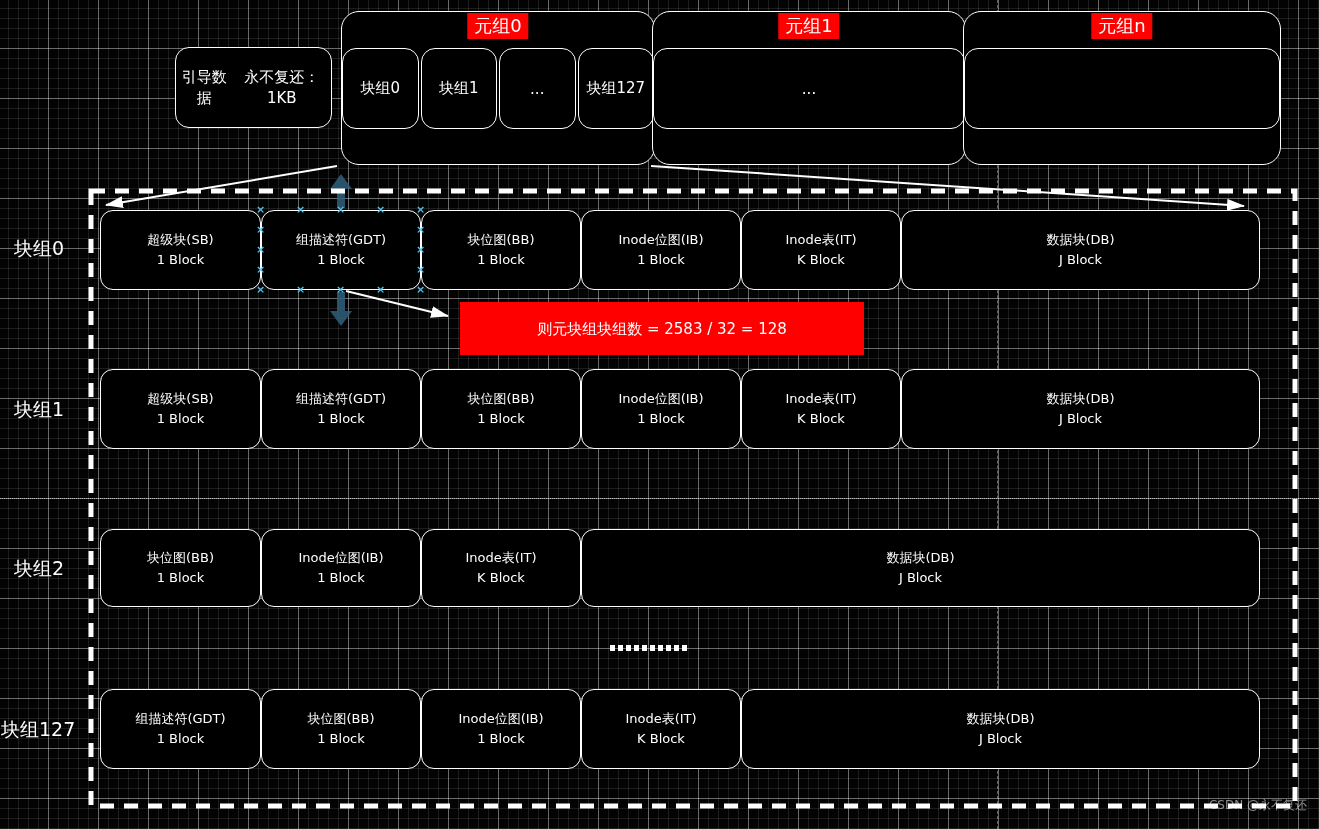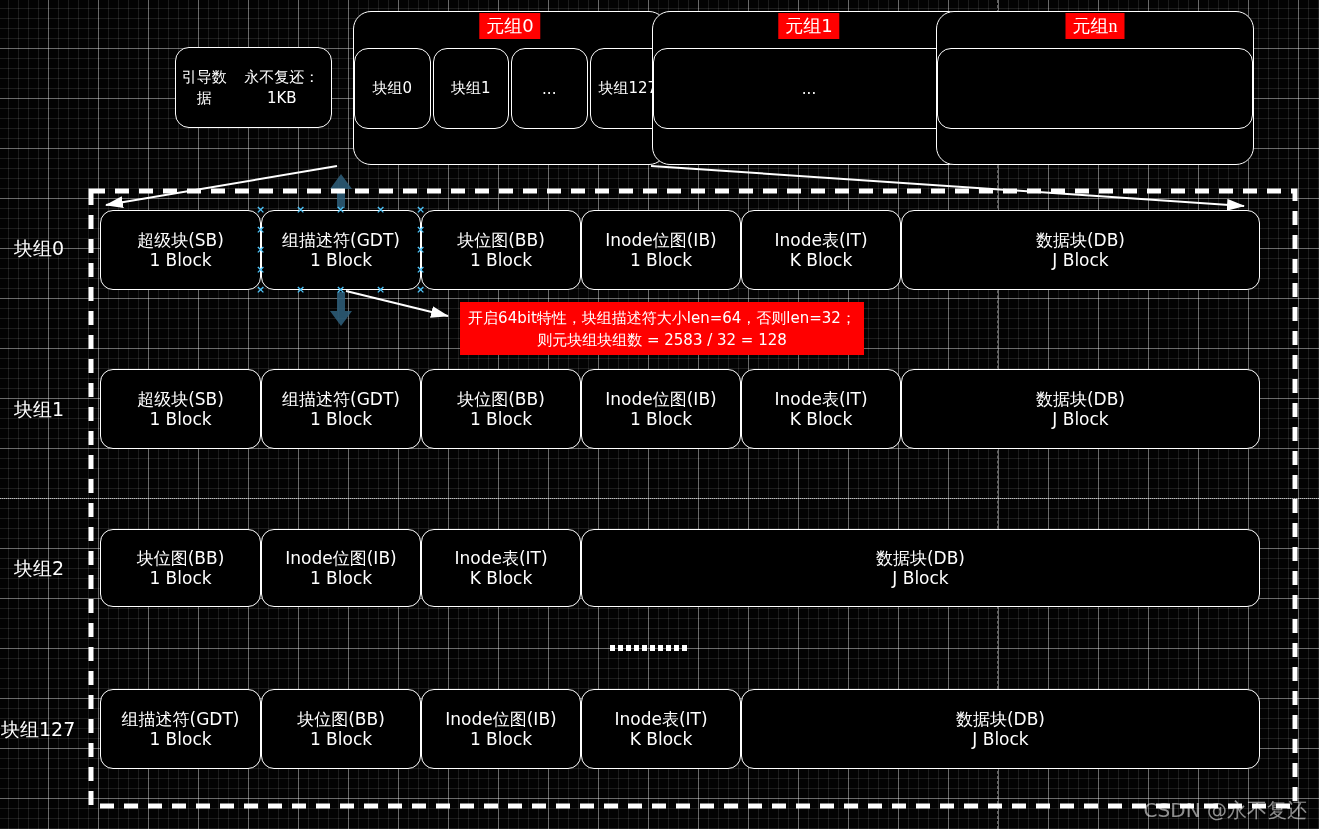--- a/index.html
+++ b/index.html
@@ -27,64 +27,64 @@
         font-size:15px;line-height:21px;text-align:center;}
   .metagroup{top:11px;height:154px;border-radius:18px;}
   .mg-label{position:absolute;top:1px;left:50%;transform:translateX(-50%);
             background:#ff0000;color:#fff;font-size:18px;line-height:26px;
             padding:0 7px;white-space:nowrap;z-index:3;}
   .mg-blocks{position:absolute;left:0;right:0;top:36px;height:81px;display:flex;gap:2px;}
   .mini{flex:1;background:#000;border:1.5px solid #fff;border-radius:14px;box-sizing:border-box;
         display:flex;align-items:center;justify-content:center;font-size:15px;white-space:nowrap;}
   .cell{position:absolute;background:#000;border:1.5px solid #fff;border-radius:13px;box-sizing:border-box;
         display:flex;flex-direction:column;align-items:center;justify-content:center;
-        font-size:17px;line-height:20px;text-align:center;z-index:2;}
+        font-size:13px;line-height:20px;text-align:center;z-index:2;}
   .rowlabel{font-size:19px;line-height:22px;white-space:nowrap;z-index:2;text-shadow:0 0 2px #000;}
   .callout{left:460px;top:302px;width:404px;height:53px;background:#ff0000;z-index:2;
            display:flex;flex-direction:column;align-items:center;justify-content:center;
            font-size:15px;line-height:22px;white-space:nowrap;}
   .dotsep{left:610px;top:645px;width:78px;height:6px;z-index:2;
           background:repeating-linear-gradient(90deg,#fff 0 5px,transparent 5px 8px);}
   .overlay{left:0;top:0;width:1319px;height:829px;z-index:4;pointer-events:none;}
   .anchors{z-index:5;}
   .anchor{position:absolute;color:#4fc3f7;font-size:11px;line-height:11px;width:11px;height:11px;
           text-align:center;z-index:5;font-weight:bold;}
-  .watermark{right:12px;top:797px;font-size:20px;color:rgba(255,255,255,0.55);z-index:6;white-space:nowrap;}
+  .watermark{right:12px;top:797px;font-size:12px;color:rgba(255,255,255,0.55);z-index:6;white-space:nowrap;}
 </style>
 </head>
 <body>
 
 <div class="canvas">
 
   <div class="abs guide-v"></div>
   <div class="abs guide-h"></div>
 
   <div class="abs shape boot">
     <div>引导数据</div>
     <div>永不复还：1KB</div>
   </div>
 
-  <div class="abs shape metagroup" style="left:353px;width:314px;">
+  <div class="abs shape metagroup" style="left:341px;width:314px;">
     <div class="mg-label">元组0</div>
     <div class="mg-blocks">
       <div class="mini">块组0</div>
       <div class="mini">块组1</div>
       <div class="mini">...</div>
       <div class="mini">块组127</div>
     </div>
   </div>
 
   <div class="abs shape metagroup" style="left:652px;width:314px;">
     <div class="mg-label">元组1</div>
     <div class="mg-blocks">
       <div class="mini">...</div>
     </div>
   </div>
 
-  <div class="abs shape metagroup" style="left:936px;width:318px;font-family:Liberation Serif, serif;">
+  <div class="abs shape metagroup" style="left:963px;width:318px;">
     <div class="mg-label">元组n</div>
     <div class="mg-blocks">
       <div class="mini"></div>
     </div>
   </div>
 
   <div class="abs rowlabel" style="left:14px;top:237px;">块组0</div>
   <div class="abs rowlabel" style="left:14px;top:398px;">块组1</div>
   <div class="abs rowlabel" style="left:14px;top:557px;">块组2</div>
   <div class="abs rowlabel" style="left:1px;top:718px;">块组127</div>
@@ -171,21 +171,20 @@
   <div class="cell" style="left:581px;top:689px;width:160px;height:80px">
     <div>Inode表(IT)</div>
     <div>K Block</div>
   </div>
   <div class="cell" style="left:741px;top:689px;width:519px;height:80px">
     <div>数据块(DB)</div>
     <div>J Block</div>
   </div>
 
   <div class="abs callout">
-    <div>开启64bit特性，块组描述符大小len=64，否则len=32；</div>
     <div>则元块组块组数 = 2583 / 32 = 128</div>
   </div>
 
   <div class="abs dotsep"></div>
 
   <div class="abs anchors">
       <span class="anchor" style="left: 255px; top: 204px;">×</span>
       <span class="anchor" style="left: 255px; top: 284px;">×</span>
       <span class="anchor" style="left: 295px; top: 204px;">×</span>
       <span class="anchor" style="left: 295px; top: 284px;">×</span>

